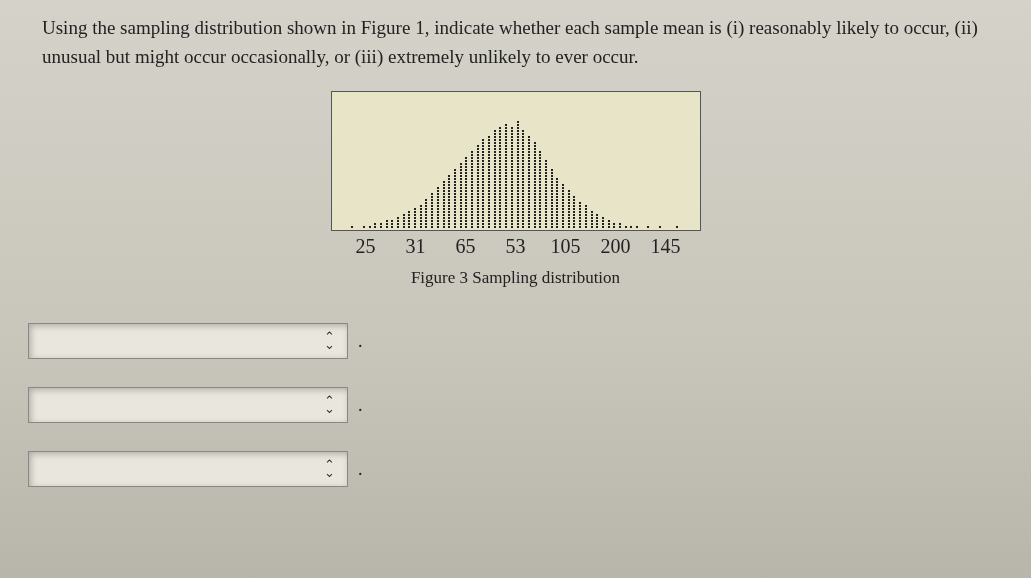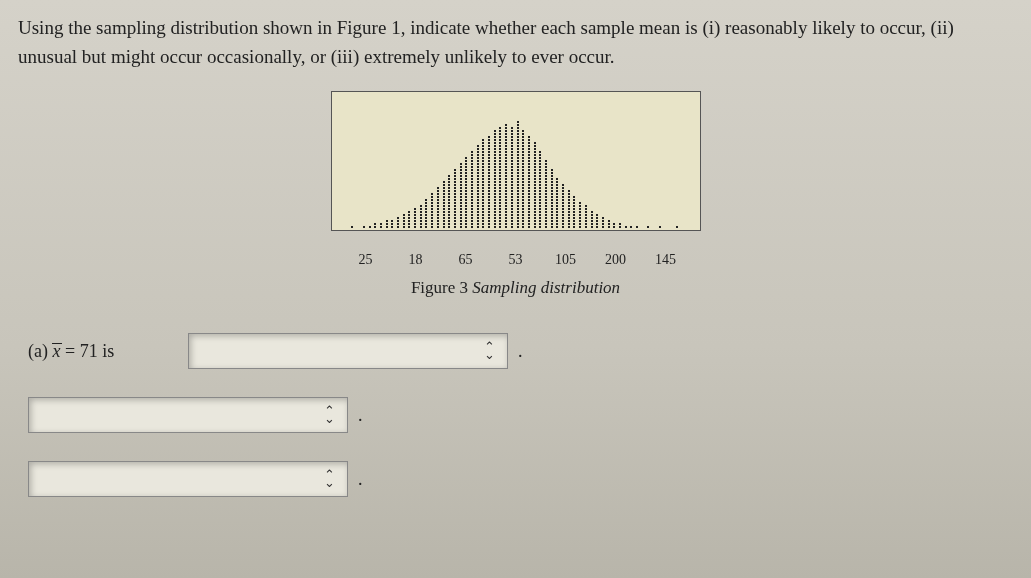--- a/index.html
+++ b/index.html
@@ -10,20 +10,21 @@
       font-family: Georgia, 'Times New Roman', serif;
       color: #2a2a2a;
       padding: 14px 18px;
       position: relative;
     }
     .question-text {
       font-size: 19px;
       line-height: 1.5;
       color: #222;
       margin-bottom: 20px;
+      margin-left: 24px;
     }
     .figure-wrap {
       display: flex;
       justify-content: center;
       margin-top: 10px;
       margin-bottom: 35px;
     }
     .figure-inner {
       text-align: center;
     }
@@ -52,34 +53,34 @@
     }
     .dot {
       width: 2px;
       height: 2px;
       background: #222;
       margin-top: 1px;
     }
     .axis {
       display: flex;
       width: 370px;
-      margin-top: 21px;
-      font-size: 14px;
+      margin-top: 4px;
+      font-size: 20px;
       color: #222;
       justify-content: space-between;
       padding: 0 10px;
     }
     .axis span { flex: 1; text-align: center; }
     .caption {
       margin-top: 10px;
       font-size: 17px;
       color: #222;
     }
     .caption .fig-label { font-style: normal; }
-    .caption .fig-title { font-style: italic; }
+    .caption .fig-title { }
     .answer-row {
       display: flex;
       align-items: center;
       margin-bottom: 28px;
       margin-left: 10px;
     }
     .answer-label {
       width: 160px;
       font-size: 18px;
       color: #222;
@@ -963,38 +964,35 @@
           <div class="dot-col" style="left: 327.308px;">
             <div class="dot"></div>
           </div>
           <div class="dot-col" style="left: 344.385px;">
             <div class="dot"></div>
           </div>
         </div>
     </div>
     <div class="axis" id="axis">
         <span>25</span>
-        <span>18</span>
+        <span>31</span>
         <span>65</span>
         <span>53</span>
         <span>105</span>
         <span>200</span>
         <span>145</span>
       </div>
     <div class="caption">
       <span class="fig-label">Figure 3</span>
       <span class="fig-title">Sampling distribution</span>
     </div>
   </div>
 </div>
 
 <div class="answer-row">
-  <div class="answer-label">
-    <span>(a) </span><span class="xbar">x</span><span> = 71 is</span>
-  </div>
   <div class="dropdown">
     <div class="chev">
         <span>⌃</span>
         <span>⌄</span>
       </div>
   </div>
   <span class="period">.</span>
 </div>
 
 <div class="answer-row">

